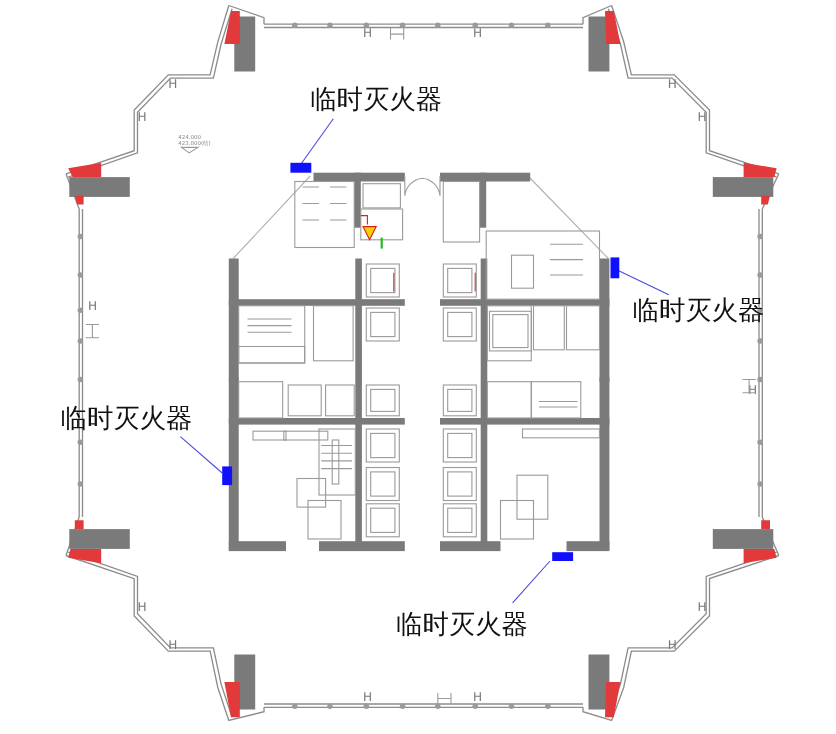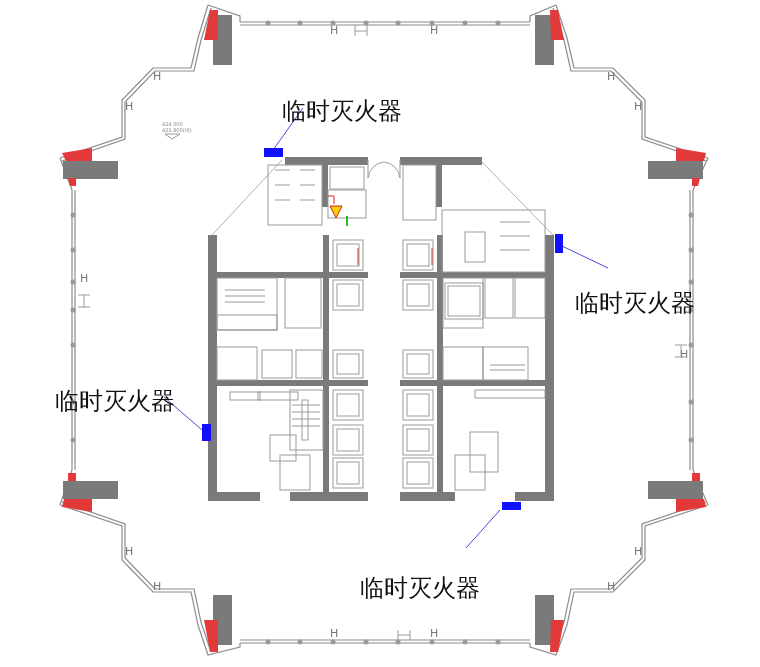--- a/index.html
+++ b/index.html
@@ -7,21 +7,20 @@
   #plan { position: absolute; left: 0; top: 0; width: 760px; height: 667px; }
   .label {
     position: absolute;
     font-family: "DejaVu Serif", "Liberation Serif", serif;
     font-size: 24px;
     color: #111111;
     white-space: nowrap;
     letter-spacing: 0px;
     line-height: 1;
     background: transparent;
-    margin-top: 21px;
   }
   .wall { fill: #7a7a7a; }
   .thin { stroke: #9a9a9a; stroke-width: 1; fill: none; }
   .thin2 { stroke: #b0b0b0; stroke-width: 1; fill: none; }
   .facade { stroke: #8c8c8c; stroke-width: 1.2; fill: none; }
   .ext { fill: #1010ff; }
   .leader { stroke: #4a4ad8; stroke-width: 1; }
   .hatch { fill: #e23a3a; }
   .h { font-family: "DejaVu Sans", "Liberation Sans", sans-serif; font-size: 11px; fill: #777777; }
 </style>

